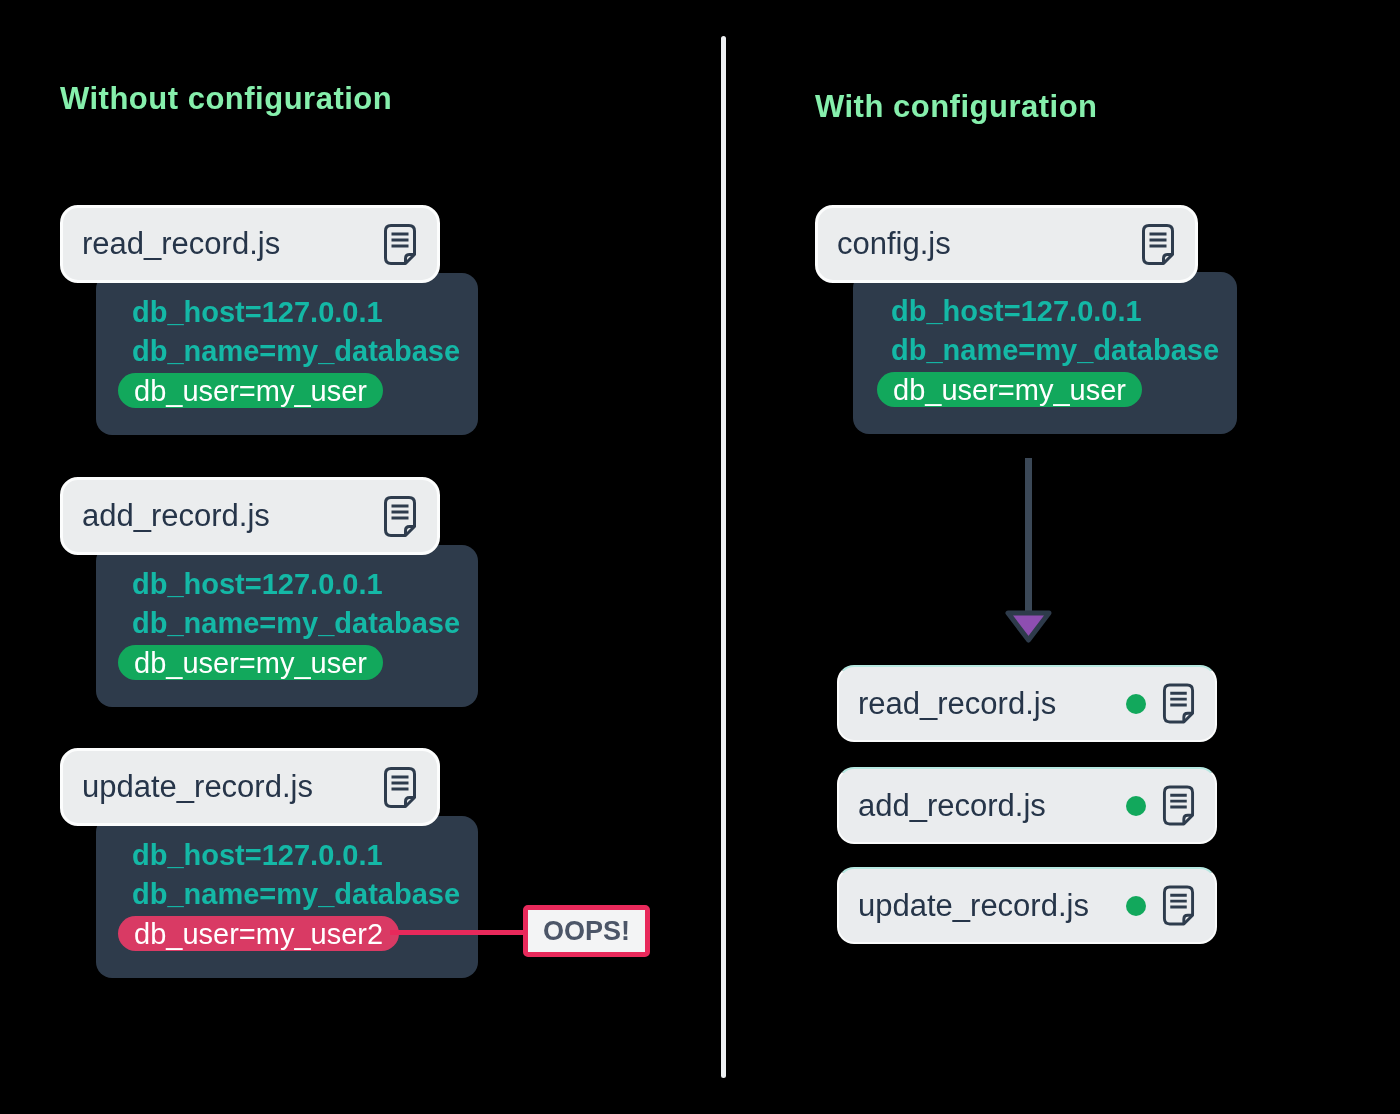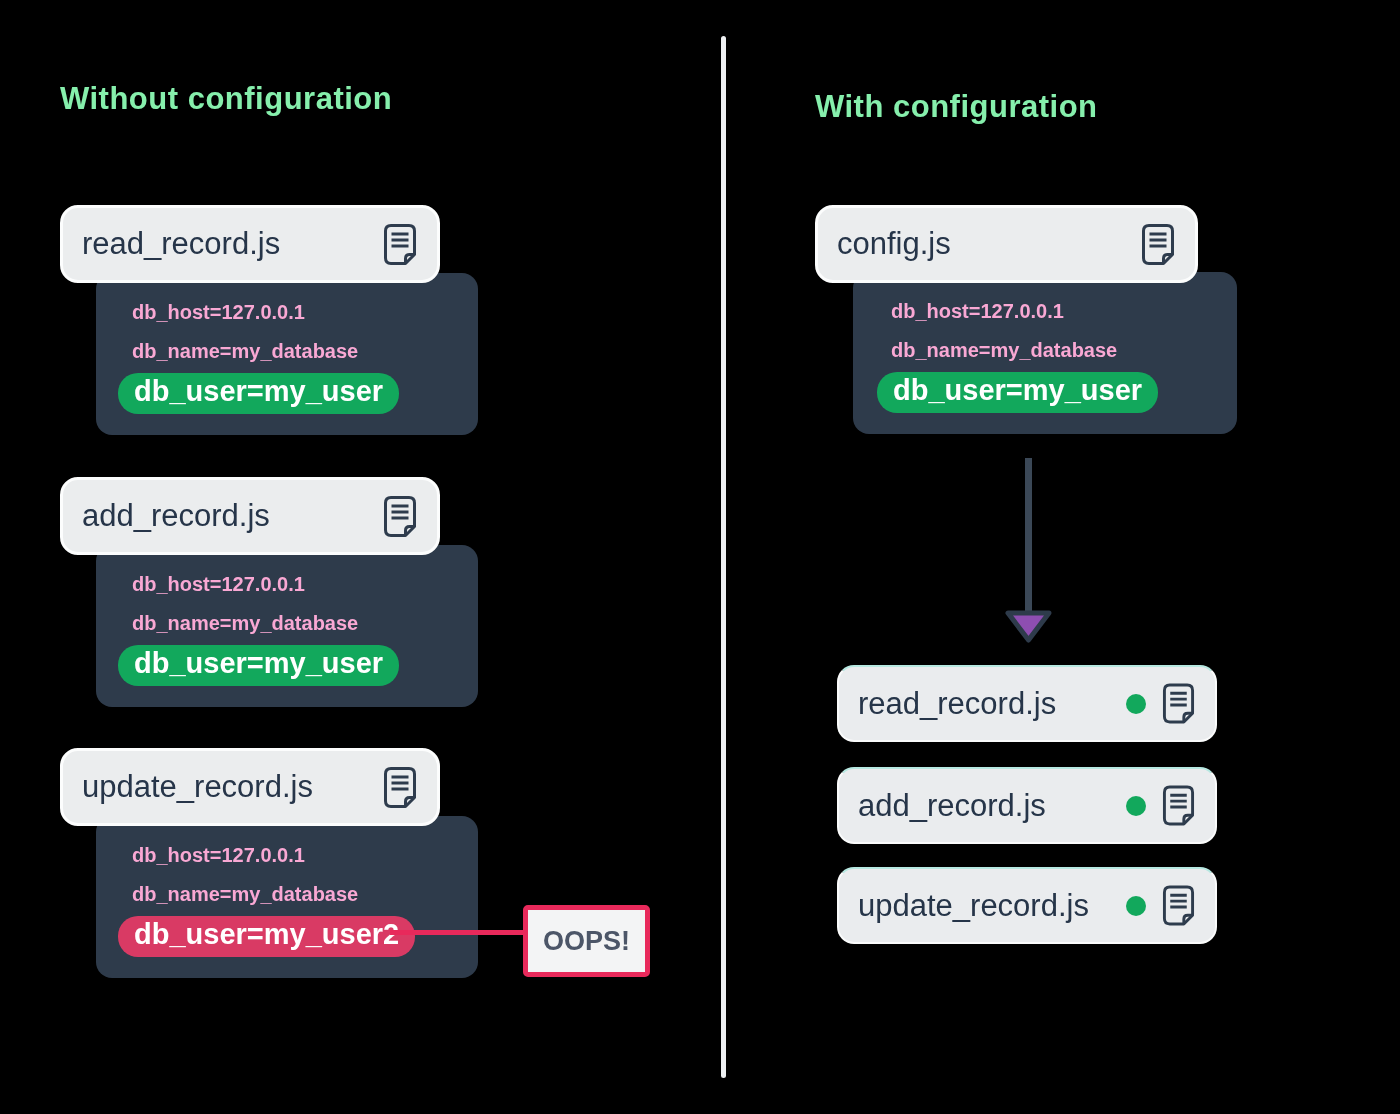--- a/index.html
+++ b/index.html
@@ -16,30 +16,30 @@
 
   
   .file-card{position:absolute;width:380px;height:78px;box-sizing:border-box;
              background:#ebedee;border:3px solid #fcfdfd;border-radius:18px;
              display:flex;align-items:center;gap:12px;padding:0 20px 0 19px;z-index:2;}
   .file-card .fname{flex:1;font-size:31px;color:#263549;white-space:nowrap;}
 
   
   .env-card{position:absolute;width:382px;height:162px;box-sizing:border-box;
             background:#2e3b4b;border-radius:16px;padding:20px 0 0 36px;z-index:1;}
-  .env-line{font-size:20px;font-weight:bold;color:#f9a8d4;line-height:39px;white-space:nowrap;}
+  .env-line{font-size:29px;font-weight:bold;color:#14b8a6;line-height:39px;white-space:nowrap;}
   .pill-row{margin-top:2px;white-space:nowrap;}
-  .pill{display:inline-block;margin-left:-14px;padding:2px 16px 7px;border-radius:20px;
-        font-size:29px;font-weight:bold;color:#ffffff;line-height:32px;}
+  .pill{display:inline-block;margin-left:-14px;padding:2px 16px 1px;border-radius:20px;
+        font-size:29px;font-weight:normal;color:#ffffff;line-height:32px;}
   .pill-green{background:#12a85c;}
   .pill-red{background:#d93a64;position:relative;z-index:3;}
 
   
   .connector{position:absolute;left:390px;top:930px;width:136px;height:5px;background:#e8295b;z-index:2;}
-  .callout{position:absolute;left:523px;top:905px;width:127px;height:72px;box-sizing:border-box;
+  .callout{position:absolute;left:523px;top:905px;width:127px;height:52px;box-sizing:border-box;
            background:#f3f4f5;border:5px solid #e8295b;border-radius:5px;
            display:flex;align-items:center;justify-content:center;
            font-size:27px;font-weight:bold;color:#4c5668;z-index:3;}
 
   
   .arrow-shaft{position:absolute;left:1025px;top:458px;width:7px;height:158px;background:#3b4857;}
   .arrow-head{position:absolute;left:1004px;top:610px;line-height:0;}
 
   
   .file-row{position:absolute;left:837px;width:380px;height:77px;box-sizing:border-box;

